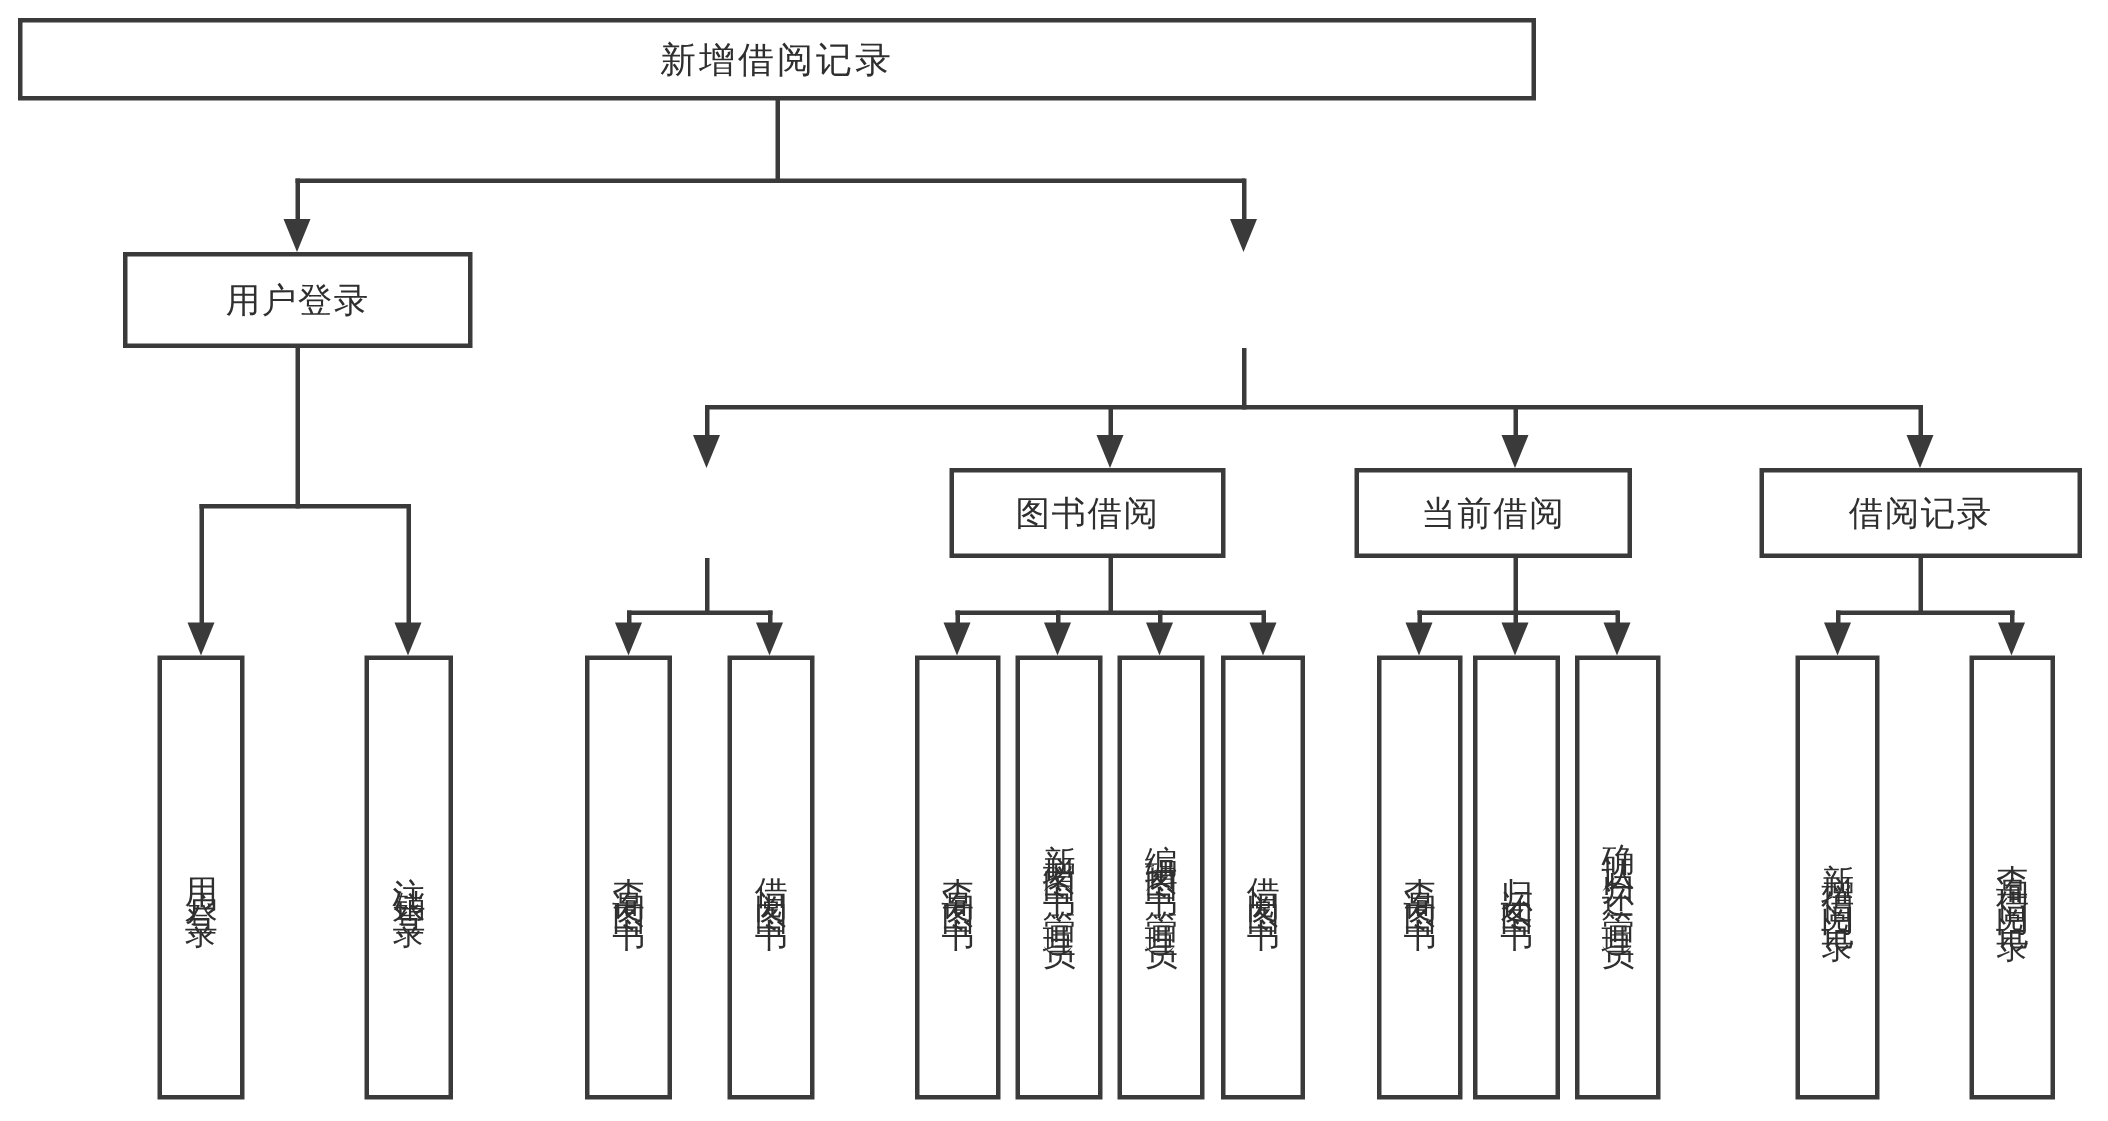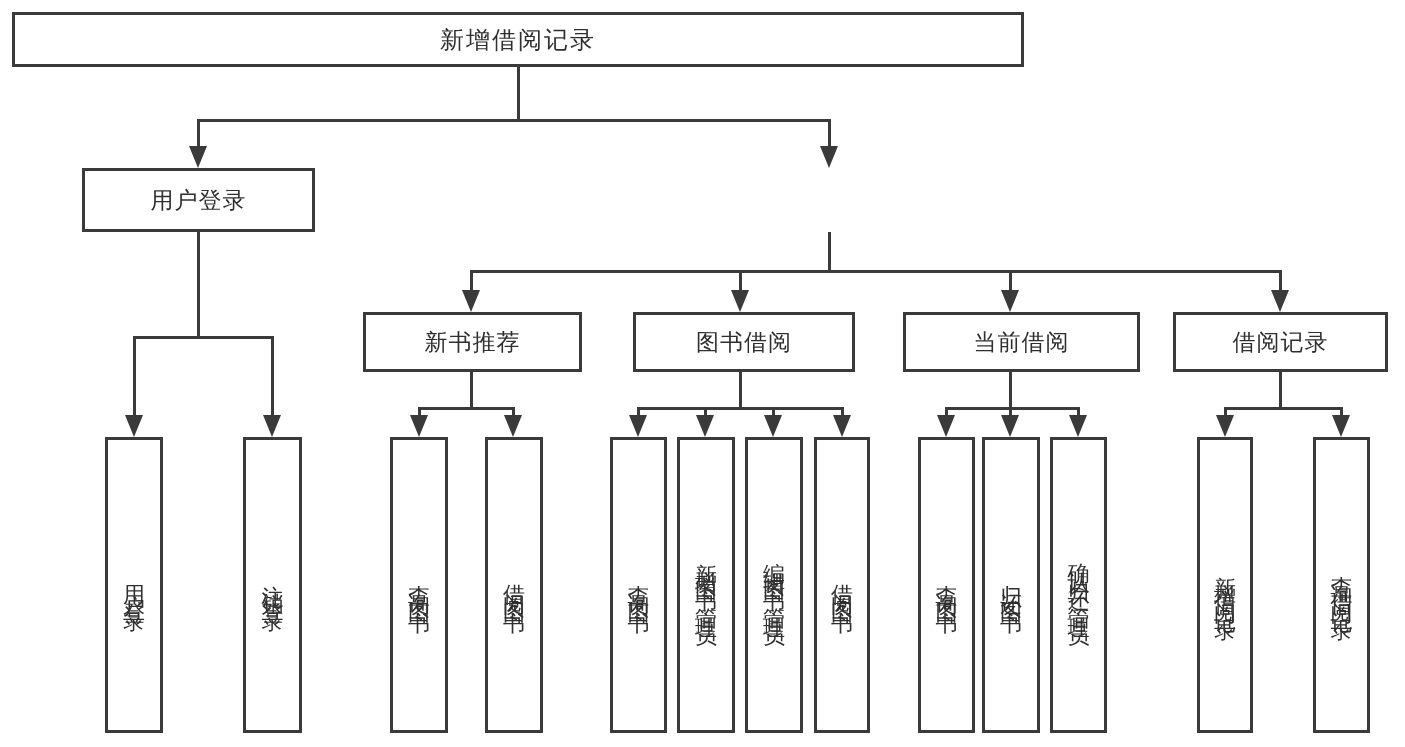--- a/index.html
+++ b/index.html
@@ -59,27 +59,24 @@
 <div class="canvas">
 
   <div class="box" style="left:12px;top:12px;width:1012px;height:55px">
     <span class="hlabel root-label">新增借阅记录</span>
   </div>
 
   <div class="box" style="left:82px;top:168px;width:233px;height:64px">
     <span class="hlabel">用户登录</span>
   </div>
 
-  <div class="box" style="left:363px;top:312px;width:219px;height:60px">
-    <span class="hlabel">新书推荐</span>
-  </div>
-  <div class="box" style="left:633px;top:312px;width:222px;height:60px">
+  <div class="box" style="left:633px;top:312px;width:184px;height:60px">
     <span class="hlabel">图书借阅</span>
   </div>
-  <div class="box" style="left:903px;top:312px;width:237px;height:60px">
+  <div class="box" style="left:903px;top:312px;width:185px;height:60px">
     <span class="hlabel">当前借阅</span>
   </div>
   <div class="box" style="left:1173px;top:312px;width:215px;height:60px">
     <span class="hlabel">借阅记录</span>
   </div>
 
   <div class="box" style="left:105px;top:437px;width:58px;height:296px">
     <span class="vtext">用户登录</span>
   </div>
   <div class="box" style="left:243px;top:437px;width:59px;height:296px">

